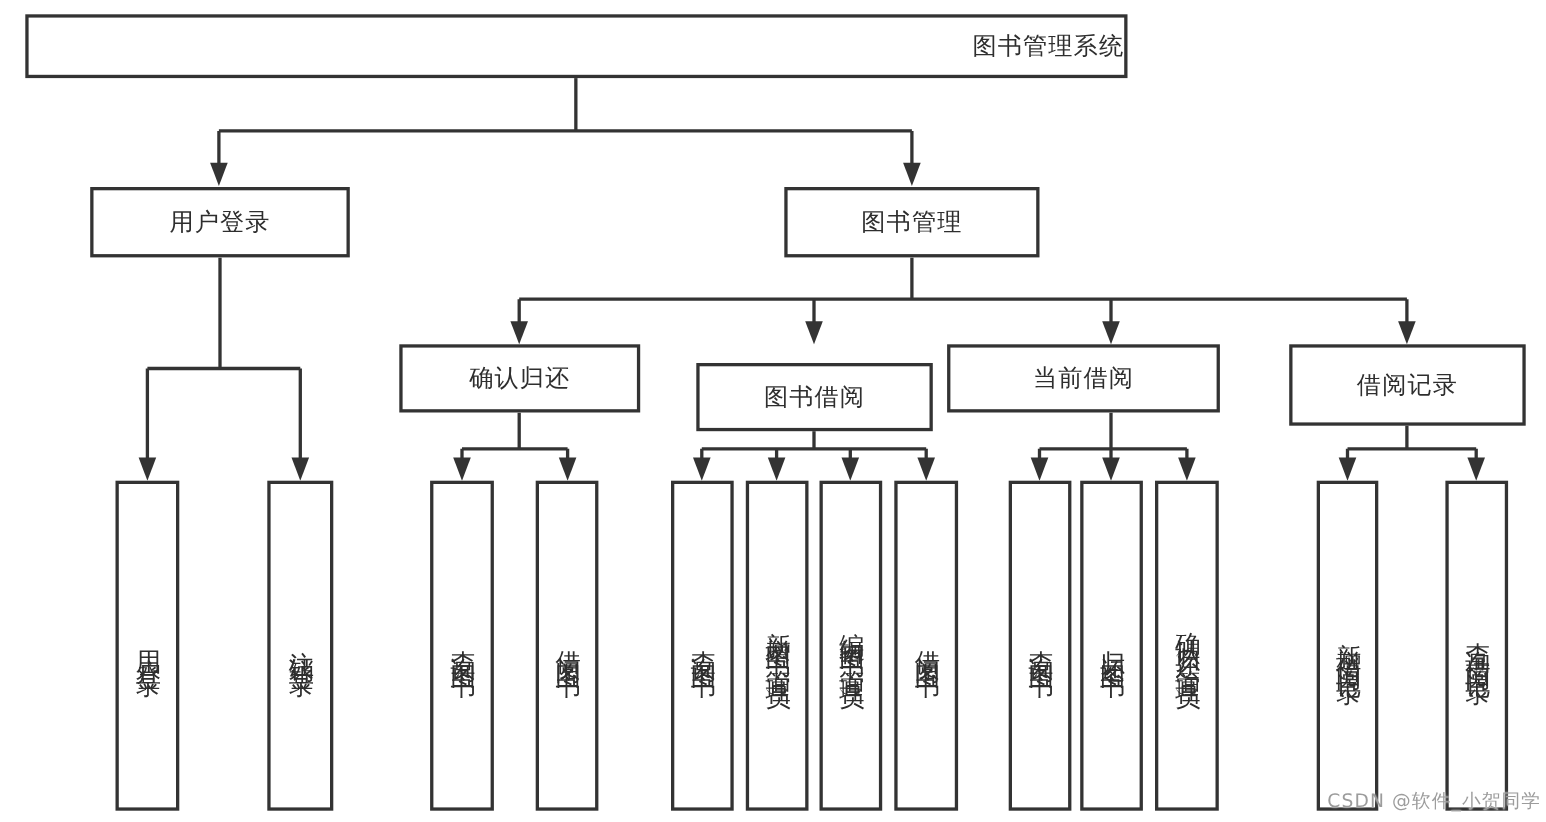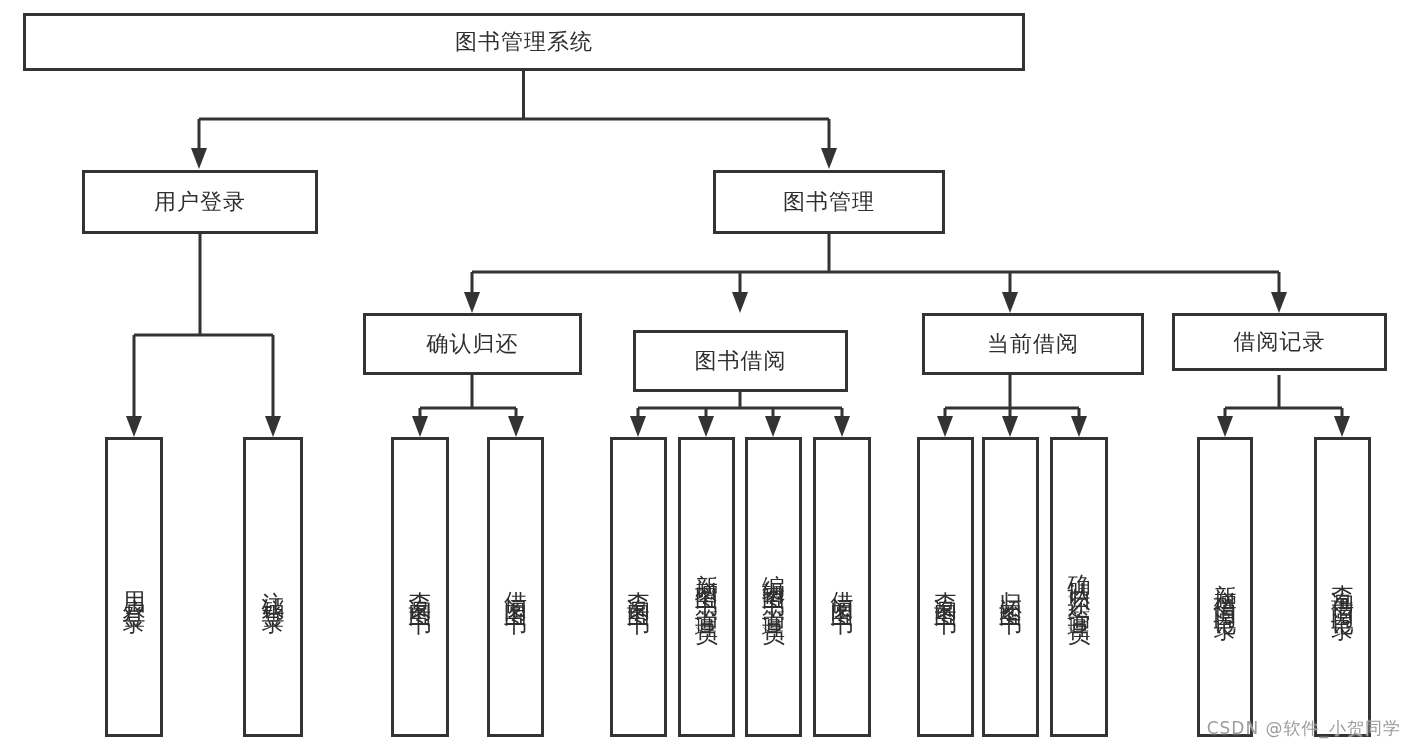--- a/index.html
+++ b/index.html
@@ -97,41 +97,41 @@
       <polygon points="1002,416 1018,416 1010,437"></polygon>
       <polygon points="1071,416 1087,416 1079,437"></polygon>
     </g>
     <g>
       <path d="M1279,375 V408 M1225,408 H1342 M1225,408 V418 M1342,408 V418"></path>
       <polygon points="1217,416 1233,416 1225,437"></polygon>
       <polygon points="1334,416 1350,416 1342,437"></polygon>
     </g>
   </svg>
 
-  <div class="node h-node" style="left:23px; top:13px; width:1002px; height:58px;">
+  <div class="node h-node" style="left:23px; top:13px; width:1002px; height:58px;justify-content:flex-end;">
     <span>图书管理系统</span>
   </div>
 
   <div class="node h-node" style="left:82px; top:170px; width:236px; height:64px;">
     <span>用户登录</span>
   </div>
   <div class="node h-node" style="left:713px; top:170px; width:232px; height:64px;">
     <span>图书管理</span>
   </div>
 
   <div class="node h-node" style="left:363px; top:313px; width:219px; height:62px;">
     <span>确认归还</span>
   </div>
   <div class="node h-node" style="left:633px; top:330px; width:215px; height:62px;">
     <span>图书借阅</span>
   </div>
-  <div class="node h-node" style="left:922px; top:313px; width:222px; height:62px;">
+  <div class="node h-node" style="left:861px; top:313px; width:248px; height:62px;">
     <span>当前借阅</span>
   </div>
-  <div class="node h-node" style="left:1172px; top:313px; width:215px; height:58px;">
+  <div class="node h-node" style="left:1172px; top:313px; width:215px; height:74px;">
     <span>借阅记录</span>
   </div>
 
   <div class="node v-node" style="left:105px; top:437px; width:58px; height:300px;">
     <span>用户登录</span>
   </div>
   <div class="node v-node" style="left:243px; top:437px; width:60px; height:300px;">
     <span>注销登录</span>
   </div>
 

